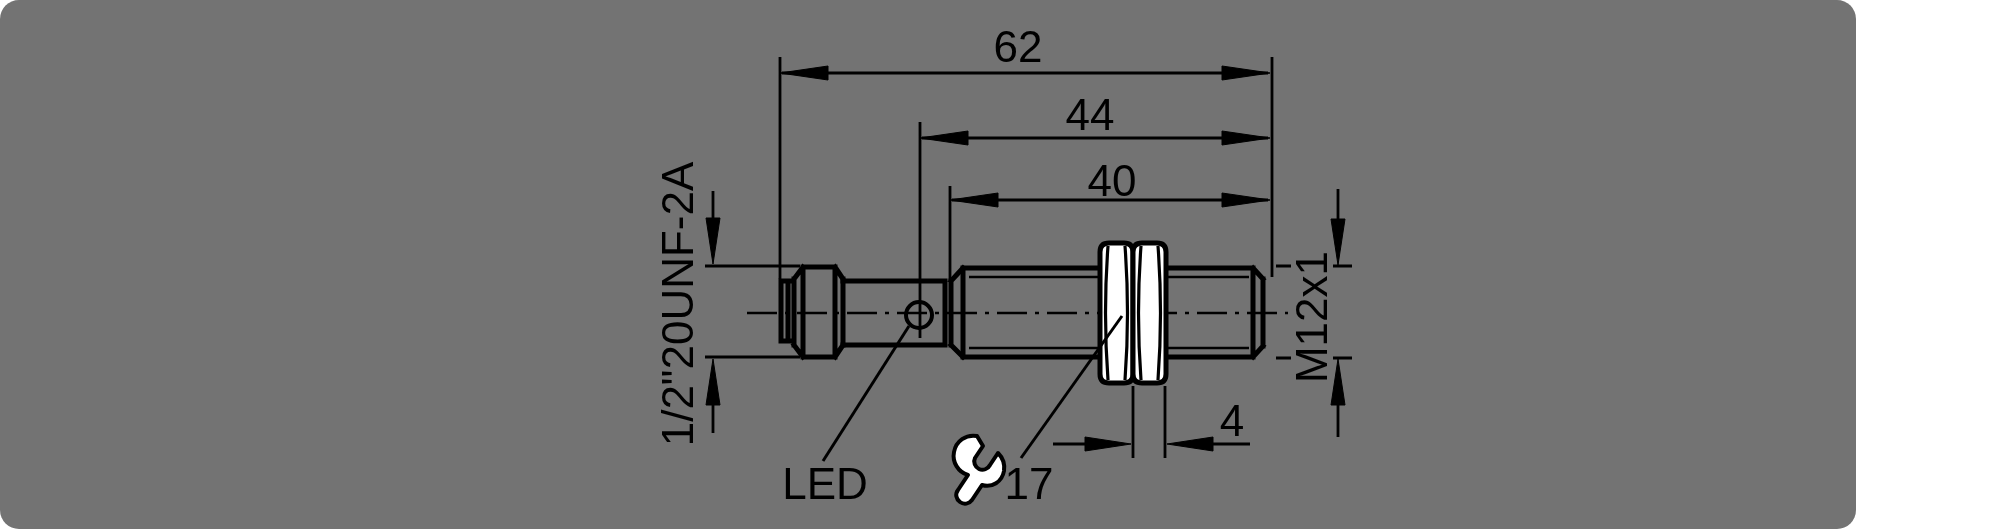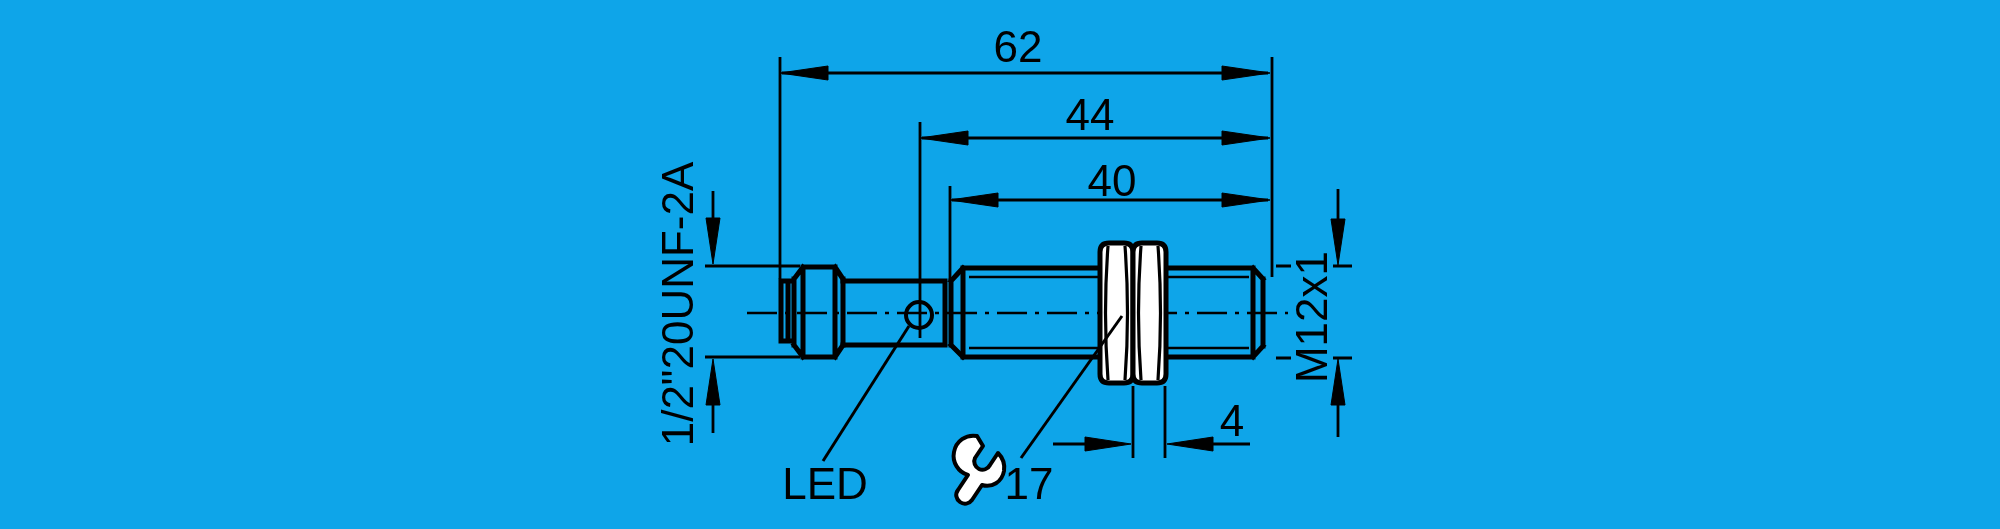--- a/index.html
+++ b/index.html
@@ -1,21 +1,22 @@
 <!DOCTYPE html>
 <html><head>
 <meta charset="utf-8">
 <style>
   html,body{margin:0;padding:0;background:#ffffff;}
   .stage{
     position:relative;
-    width:2000px;height:529px;
-    background:#0ea5e9;
+    width:1856px;height:529px;
+    background:#737373;
     overflow:hidden;
     font-family:"Liberation Sans", sans-serif;
+    border-radius:19px;
   }
   svg{position:absolute;left:0;top:0;}
   .outline{stroke:#000;stroke-width:5;fill:none;stroke-linecap:square;}
   .thin{stroke:#000;stroke-width:2.5;fill:none;}
   .dim{stroke:#000;stroke-width:2.8;fill:none;stroke-linecap:butt;}
   .arrow{fill:#000;stroke:#000;stroke-width:1;}
   .leader{stroke:#000;stroke-width:3;fill:none;}
   .nut{fill:#ffffff;stroke:#000;stroke-width:5;}
   .facet{stroke:#000;stroke-width:3.2;fill:none;}
   .cl{stroke:#000;stroke-width:2.6;fill:none;stroke-dasharray:30 8 4 8;}

